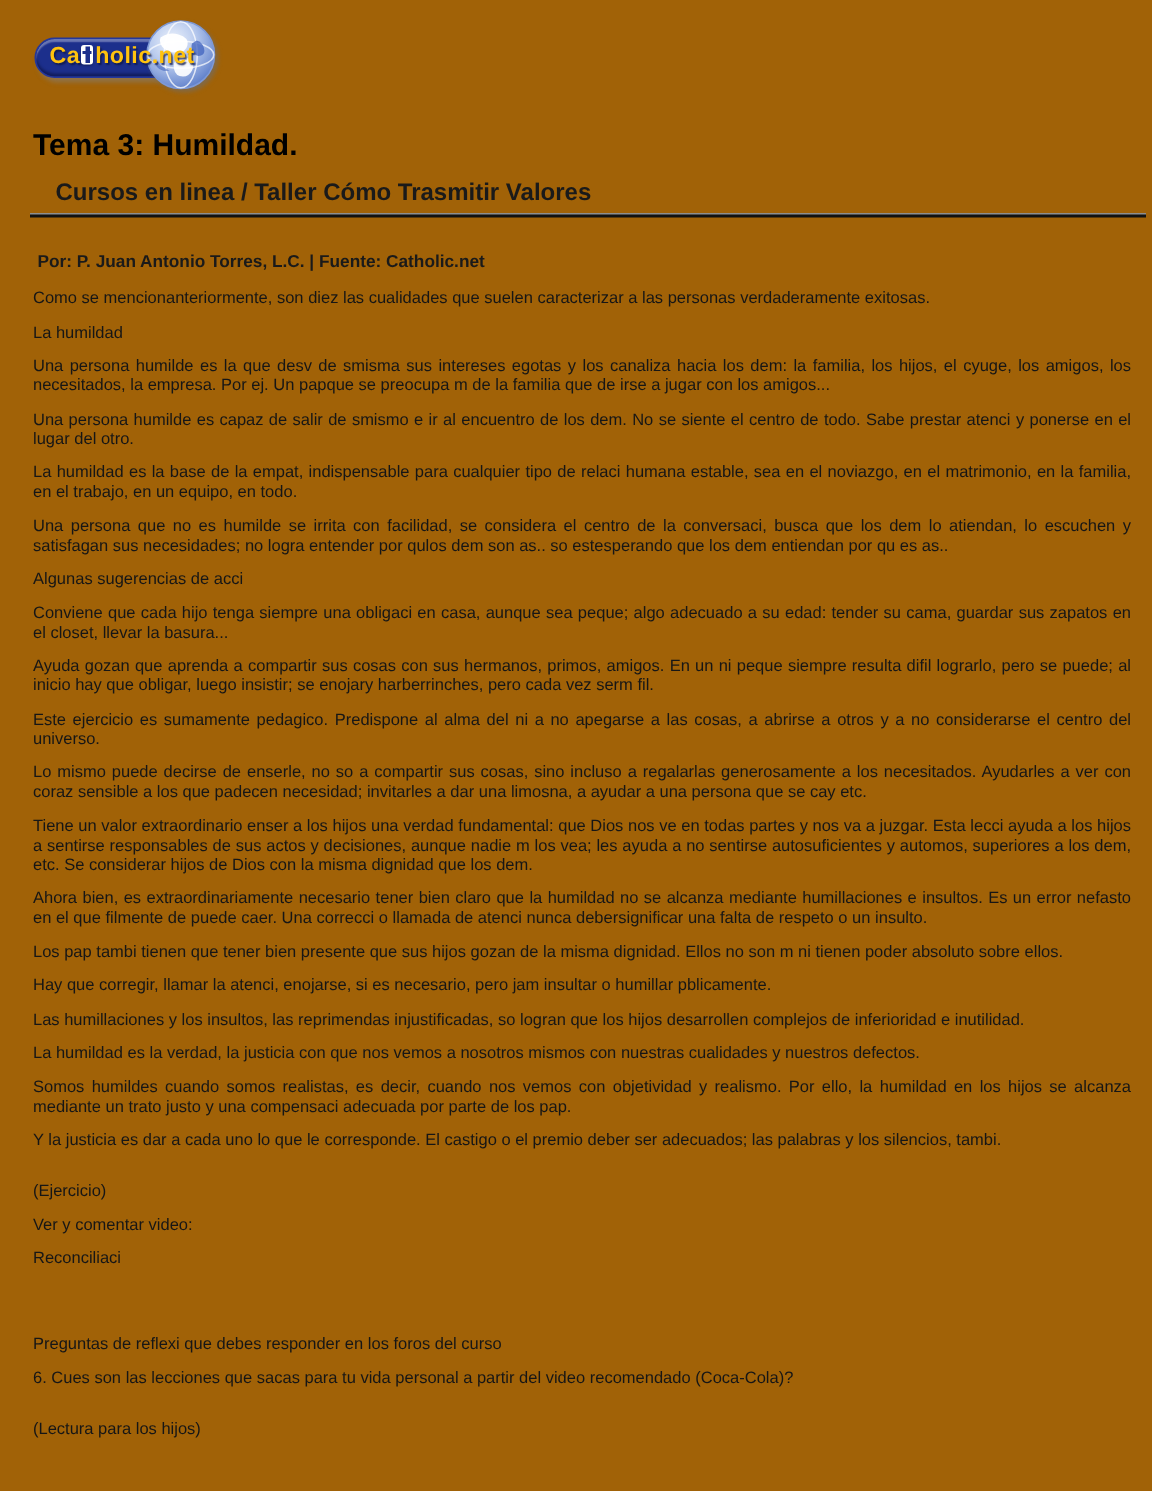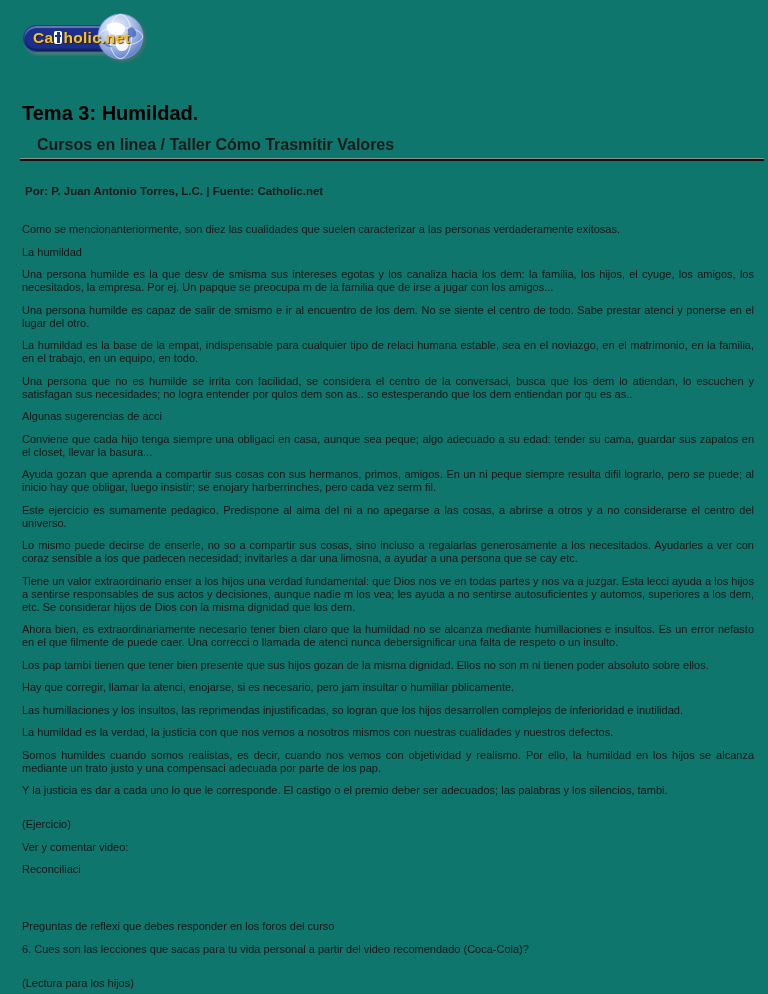--- a/index.html
+++ b/index.html
@@ -6,21 +6,21 @@
   body {
     width:768px; height:994px;
     font-family:"Liberation Sans", sans-serif;
     color:#151515;
   }
   .page {
     box-sizing:border-box;
     width:768px; height:994px;
     padding:12px 16px 0 22px;
     overflow:hidden;
-    background:#0f766e;
+    background:#a16207;
   }
 
   
   .logo { position:relative; height:56px; width:170px; }
   .logo-pill {
     position:absolute; left:1px; top:13px;
     width:104px; height:25px;
     background:#1c2f8c;
     border:1px solid #24379b;
     border-radius:14px;
@@ -42,41 +42,41 @@
     width:8px; height:13px; margin:0 1px;
     background:#ffffff; border-radius:2px;
     vertical-align:-1px;
     box-shadow:0 1px 1px rgba(15,25,75,.5);
   }
   .cross-v { position:absolute; left:2.8px; top:1px; width:2.4px; height:11px; background:#1c2f8c; }
   .cross-h { position:absolute; left:1px; top:3.8px; width:6px; height:2.4px; background:#1c2f8c; }
 
   
   .title {
-    margin:34px 0 0 0;
+    margin:18px 0 0 0;
     font-size:20px; line-height:23px; font-weight:bold; color:#000000;
   }
   .breadcrumb {
     margin-top:13px;
     font-size:16px; line-height:14px; font-weight:bold; color:#1a1a1a;margin-left:15px;
   }
   .rule {
     margin:6px 0 0 -2px;
     width:744px; height:2px;
     background:#111111;
     border:0; border-top:1px solid #8f8f8f;
   }
   .byline {
     margin:24px 0 0 3px;
     font-size:11.5px; line-height:13px; font-weight:bold; color:#1a1a1a;
   }
 
   
   .article {
-    margin-top:25px;
+    margin-top:11px;
     width:732px;
     font-size:11px; line-height:13px;
     text-align:justify;
     color:#161616;
   }
   .article p.para  { margin:0 0 9.5px 0; }
   .article p.blank { margin:0 0 9.5px 0; height:2px; }
 </style>
 </head>
 <body>

